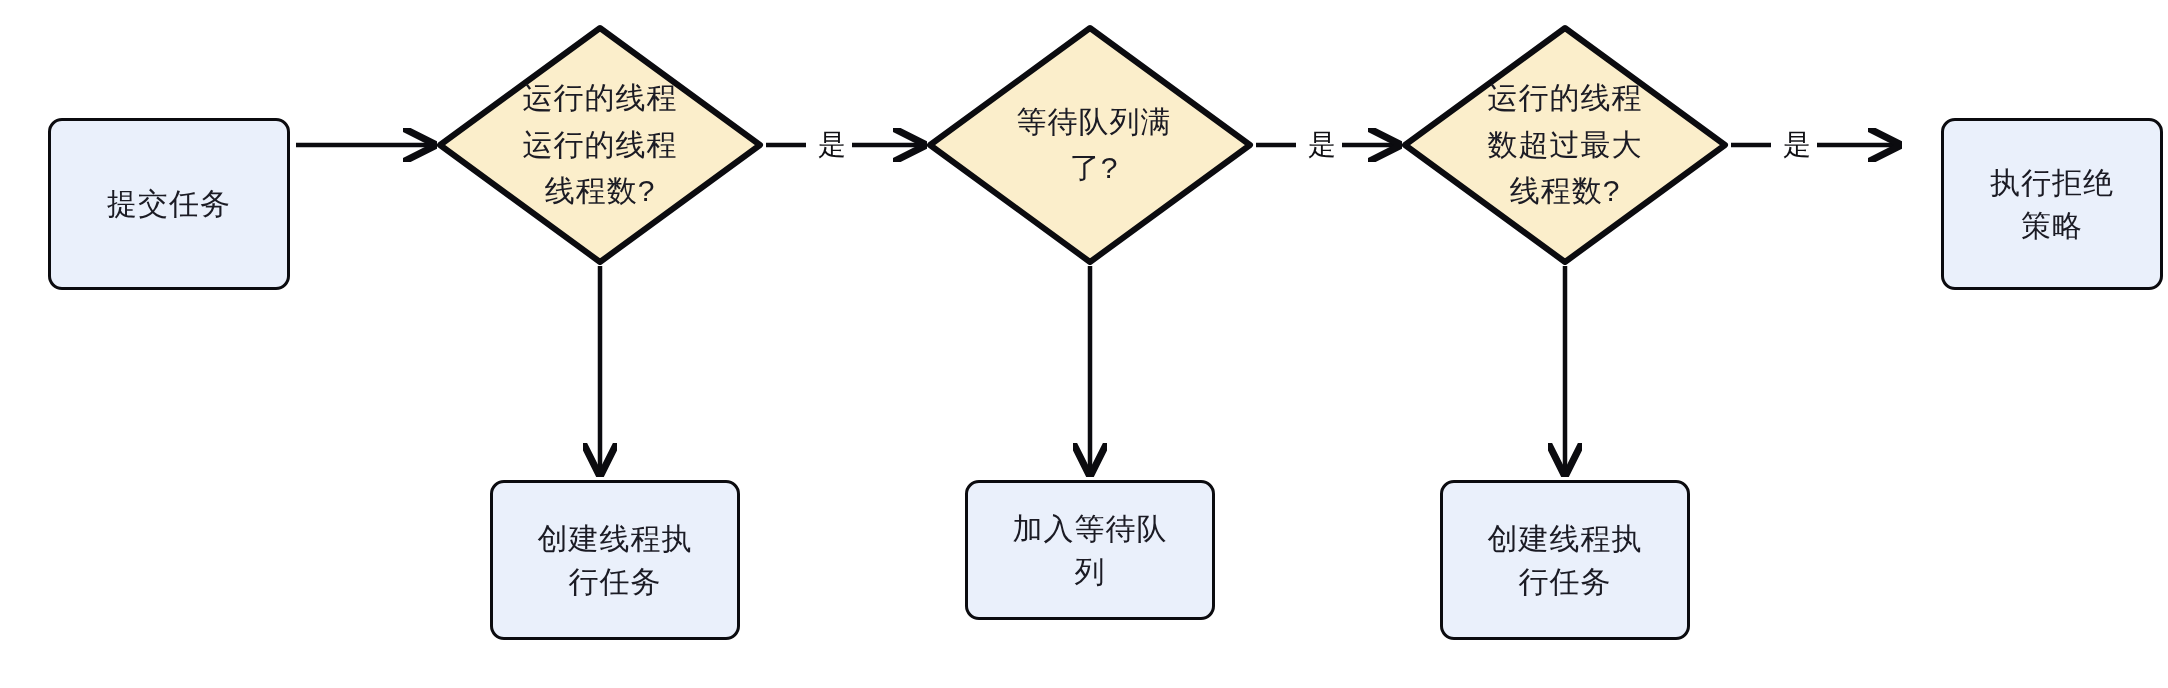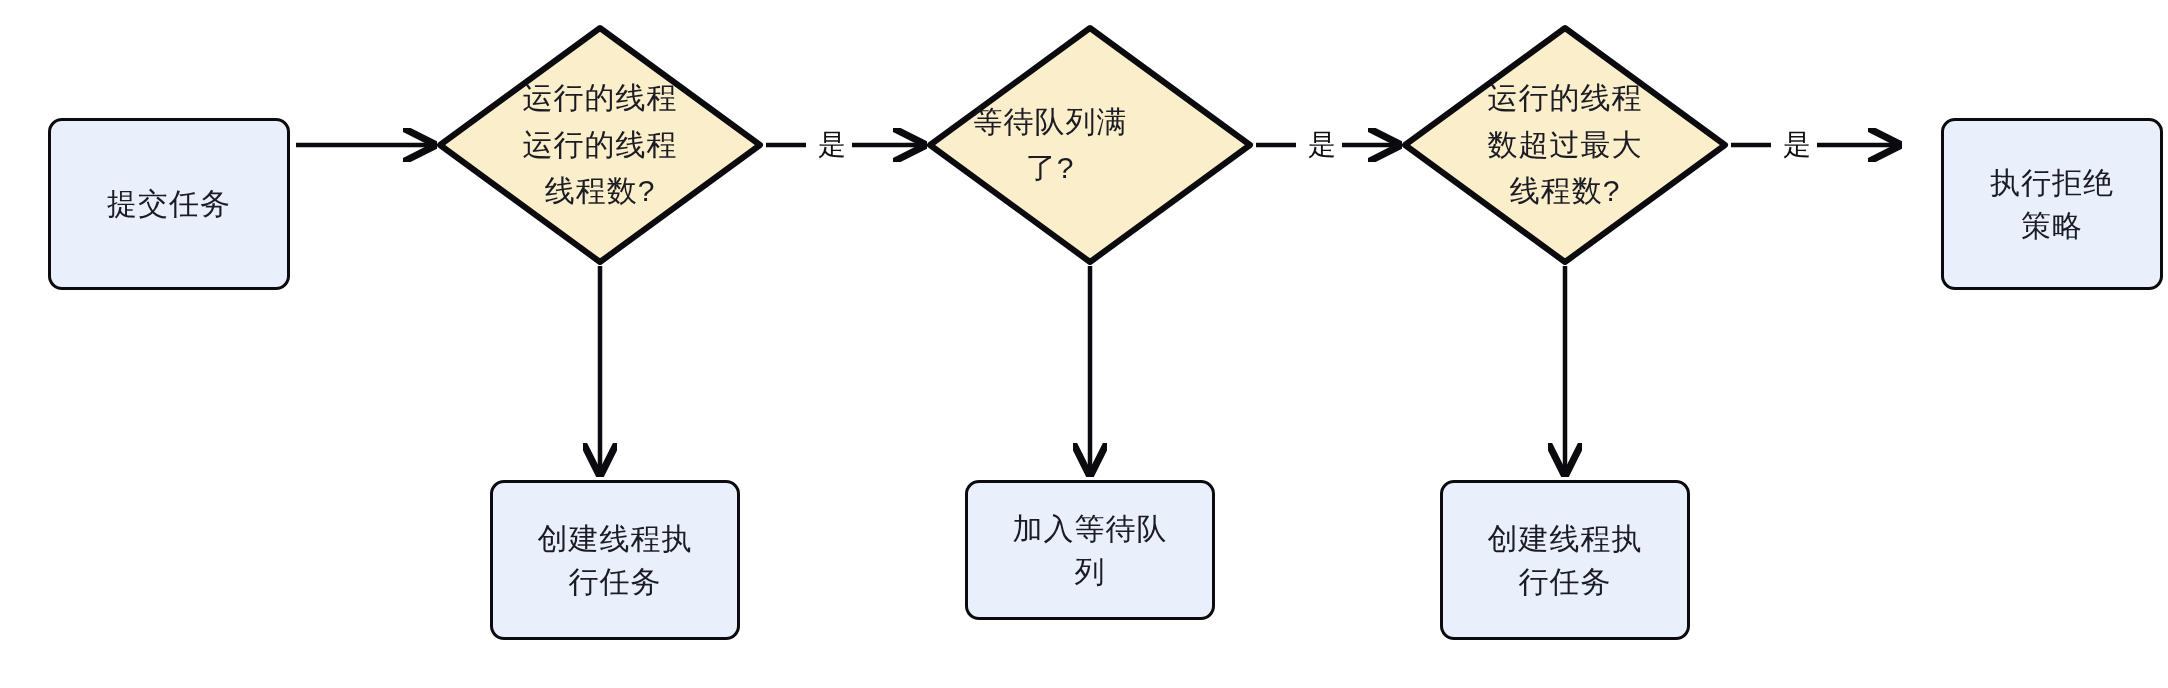--- a/index.html
+++ b/index.html
@@ -74,21 +74,21 @@
   </div>
 
   <div class="node" style="left:470px;top:55px;width:260px;height:180px;">
     <div class="diamond-label">
       <div>运行的线程</div>
       <div>运行的线程</div>
       <div>线程数?</div>
     </div>
   </div>
 
-  <div class="node" style="left:920px;top:55px;width:260px;height:180px;">
+  <div class="node" style="left:964px;top:55px;width:260px;height:180px;">
     <div class="diamond-label">
       <div>等待队列满</div>
       <div>了?</div>
     </div>
   </div>
 
   <div class="node" style="left:1435px;top:55px;width:260px;height:180px;">
     <div class="diamond-label">
       <div>运行的线程</div>
       <div>数超过最大</div>

